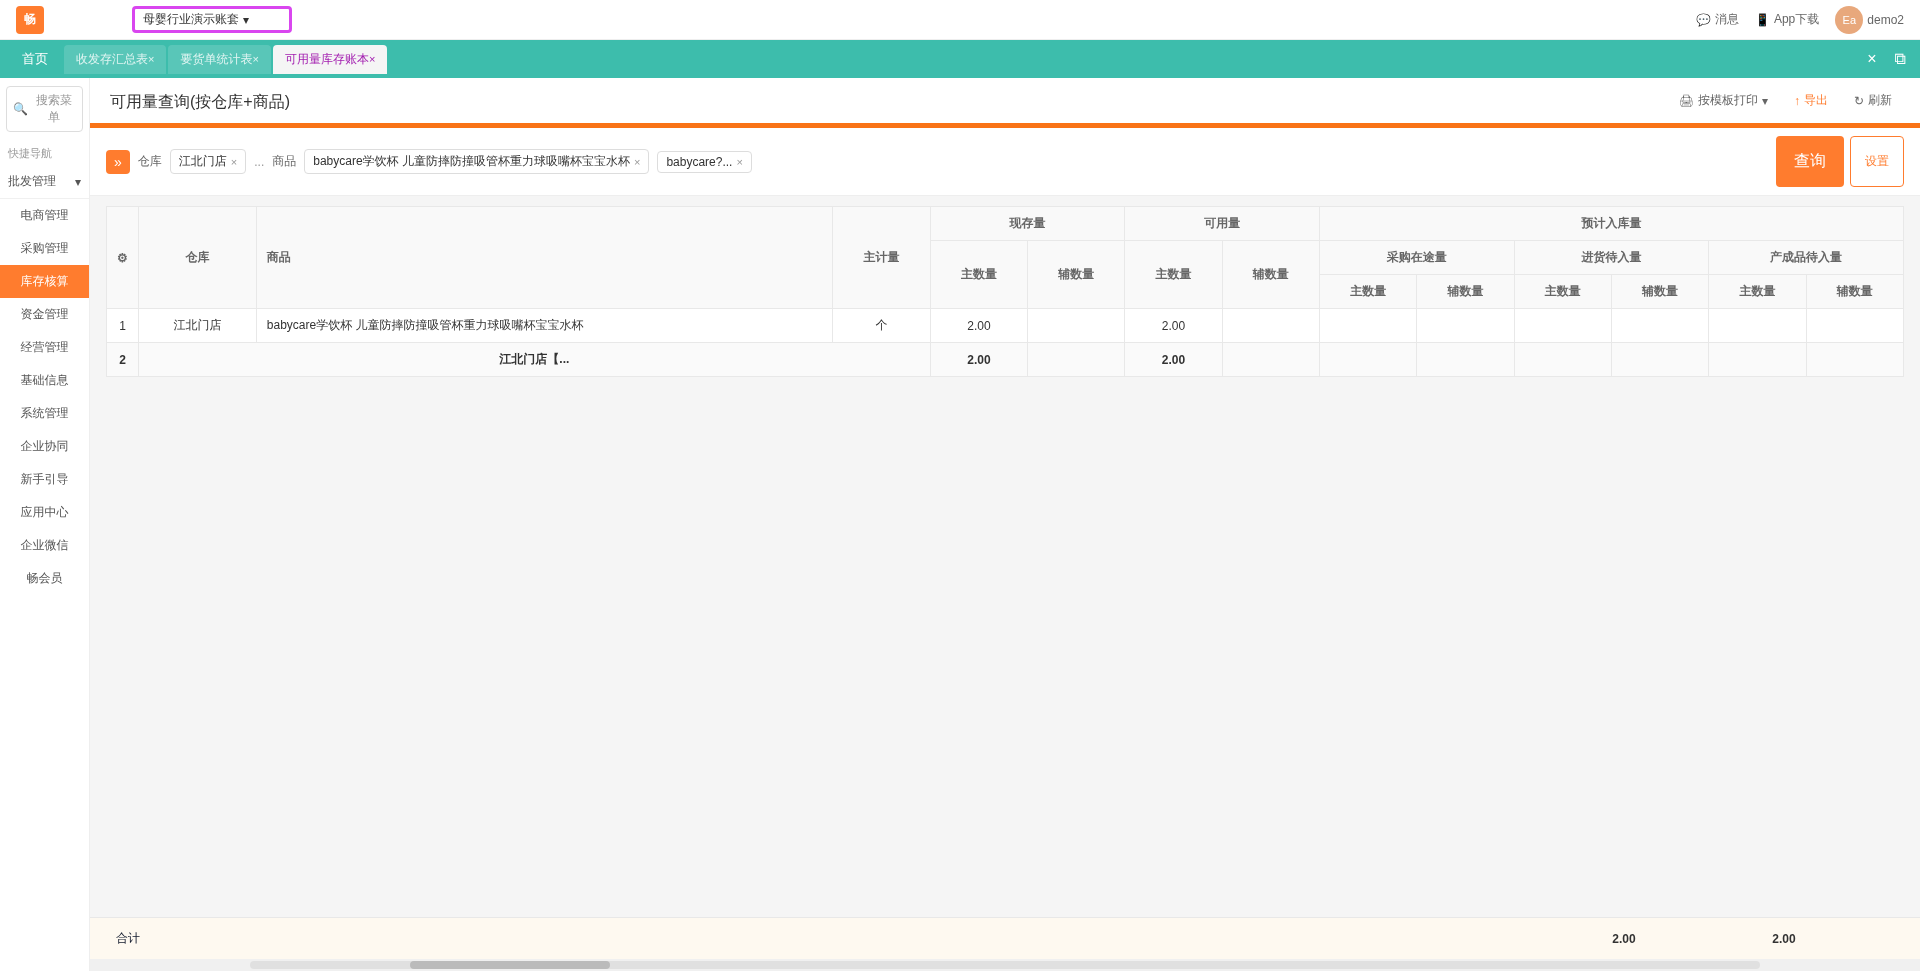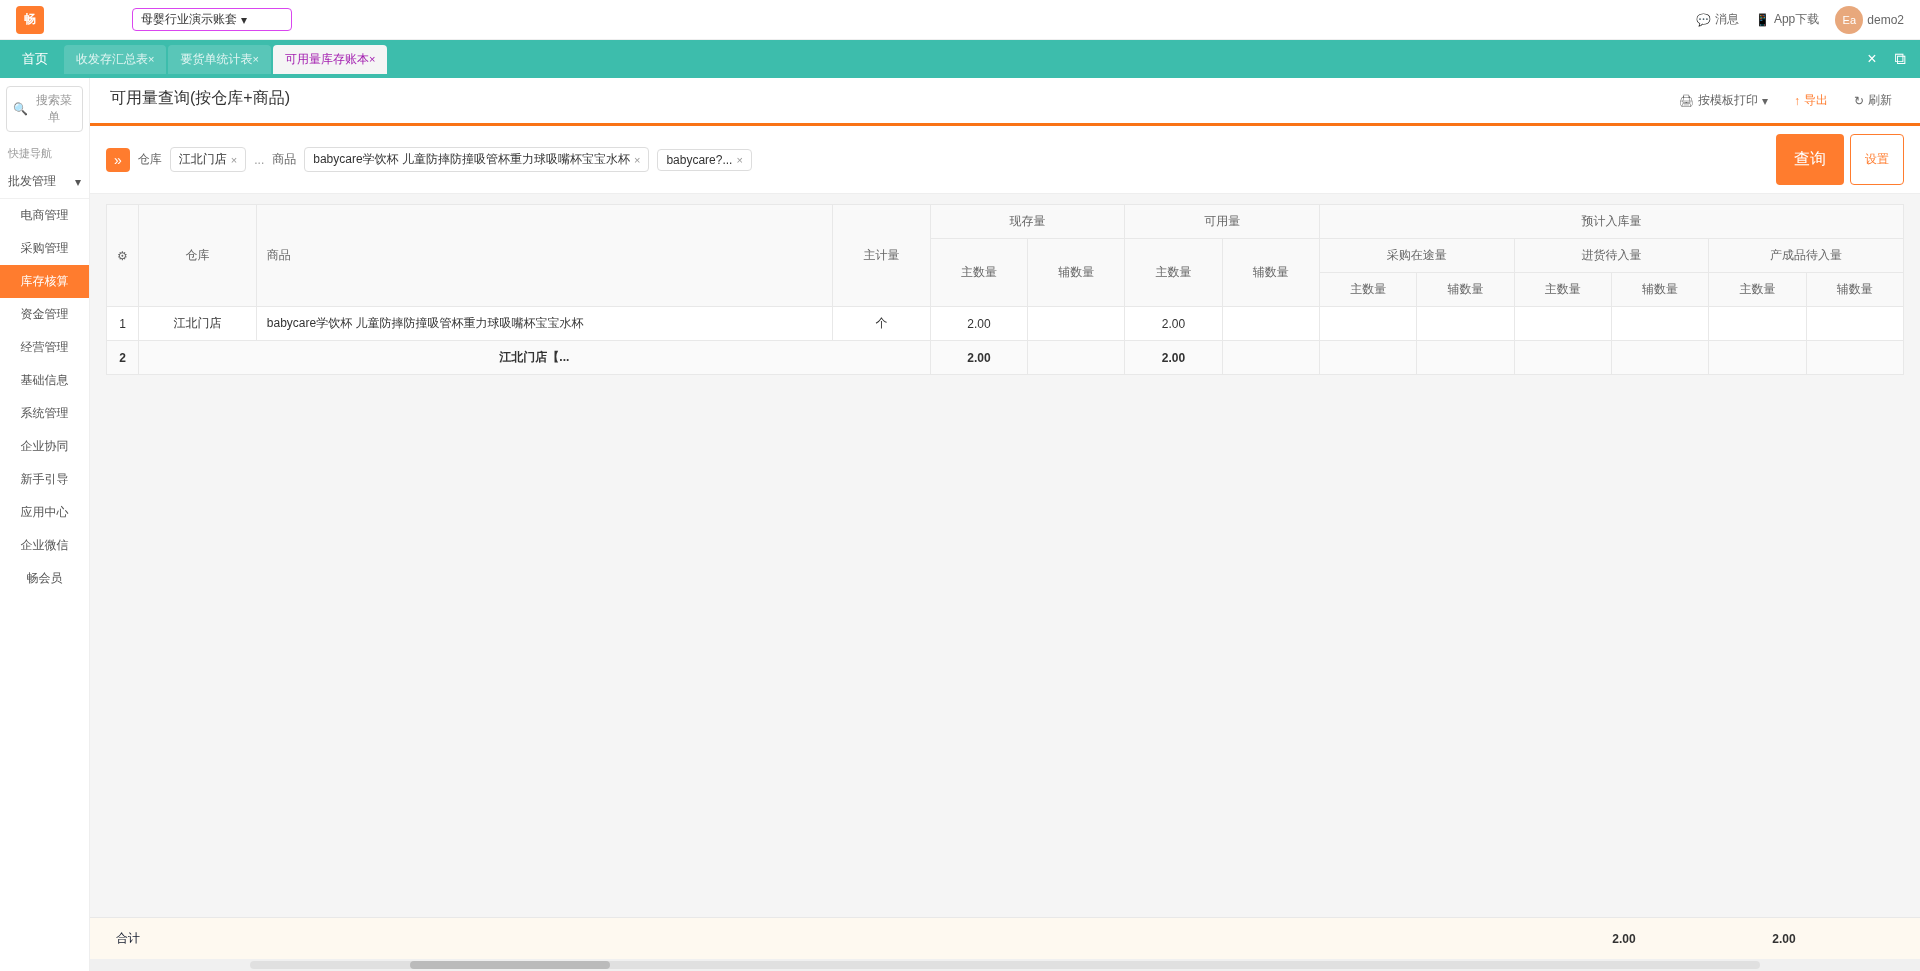--- a/index.html
+++ b/index.html
@@ -14,21 +14,21 @@
       justify-content: space-between;
       padding: 0 16px;
       border-bottom: 1px solid #eee;
       flex-shrink: 0;
     }
     .top-bar-left { display: flex; align-items: center; gap: 10px; }
     .logo-area { display: flex; align-items: center; gap: 6px; }
     .logo-icon { width: 28px; height: 28px; background: #ff7c2e; border-radius: 4px; display: flex; align-items: center; justify-content: center; color: #fff; font-size: 12px; font-weight: bold; }
     .brand-name { font-size: 12px; color: #ff7c2e; }
     .std-label { font-size: 11px; color: #999; margin-top: 48px; }
-    .industry-select { display: flex; align-items: center; gap: 4px; border: 1px solid #d946ef; border-radius: 4px; padding: 2px 8px; font-size: 12px; color: #333; background: #fff; min-width: 160px; }
+    .industry-select { display: flex; align-items: center; gap: 4px; border: 3px solid #d946ef; border-radius: 4px; padding: 2px 8px; font-size: 12px; color: #333; background: #fff; min-width: 160px; }
     .top-bar-right { display: flex; align-items: center; gap: 16px; }
     .top-right-item { display: flex; align-items: center; gap: 4px; font-size: 12px; color: #666; cursor: pointer; }
     .avatar { width: 28px; height: 28px; border-radius: 50%; background: #e8a87c; display: flex; align-items: center; justify-content: center; font-size: 11px; color: #fff; overflow: hidden; }
 
     
     .tab-bar {
       background: #3dbdac;
       height: 38px;
       display: flex;
       align-items: center;
@@ -54,42 +54,42 @@
     .sidebar-item { padding: 8px 0; text-align: center; font-size: 12px; color: #555; cursor: pointer; display: flex; flex-direction: column; align-items: center; gap: 2px; }
     .sidebar-item.active { color: #fff; background: #ff7c2e; }
     .sidebar-group { border-bottom: 1px solid #f0f0f0; }
     .sidebar-group-header { padding: 8px 8px; font-size: 12px; color: #555; cursor: pointer; display: flex; align-items: center; justify-content: space-between; }
     .sidebar-sub-item { padding: 6px 12px; font-size: 11px; color: #666; cursor: pointer; }
 
     
     .content-area { flex: 1; display: flex; flex-direction: column; overflow: hidden; background: #f5f5f5; }
 
     
-    .page-header { background: #fff; padding: 10px 20px; display: flex; align-items: flex-start; justify-content: space-between; border-bottom: 3px solid #f97316; }
+    .page-header { background: #fff; padding: 10px 20px; display: flex; align-items: flex-end; justify-content: space-between; border-bottom: 5px solid #f97316; }
     .page-title { font-size: 16px; color: #333; font-weight: 500; }
     .page-actions { display: flex; align-items: center; gap: 10px; }
     .page-action-btn { display: flex; align-items: center; gap: 4px; font-size: 12px; color: #666; cursor: pointer; padding: 4px 8px; border: none; background: none; }
     .export-btn { color: #ff7c2e; }
     .refresh-btn { color: #666; }
 
     
     .filter-bar { background: #fff; padding: 8px 16px; display: flex; align-items: center; gap: 8px; border-bottom: 1px solid #eee; flex-wrap: wrap; }
     .filter-expand-btn { background: #ff7c2e; color: #fff; border: none; border-radius: 4px; padding: 4px 8px; cursor: pointer; font-size: 14px; }
     .filter-label { font-size: 12px; color: #666; white-space: nowrap; }
     .filter-tag { display: inline-flex; align-items: center; gap: 4px; background: #fff; border: 1px solid #ddd; border-radius: 4px; padding: 3px 8px; font-size: 12px; color: #333; }
     .filter-tag-close { cursor: pointer; color: #999; font-size: 11px; }
     .filter-more { color: #999; font-size: 12px; cursor: pointer; }
     .filter-right { margin-left: auto; display: flex; gap: 6px; }
     .btn-query { background: #ff7c2e; color: #fff; border: none; border-radius: 4px; padding: 12px 18px; font-size: 16px; cursor: pointer; }
     .btn-settings { background: #fff; color: #ff7c2e; border: 1px solid #ff7c2e; border-radius: 4px; padding: 16px 14px; font-size: 12px; cursor: pointer; }
 
     
     .table-container { flex: 1; overflow: auto; padding: 10px 16px; }
     .data-table { width: 100%; border-collapse: collapse; background: #fff; font-size: 12px; }
-    .data-table th { background: #f9f9f9; color: #666; font-weight: 400; padding: 8px 10px; text-align: center; border: 1px solid #e8e8e8; white-space: nowrap; }
+    .data-table th { background: #f9f9f9; color: #666; font-weight: 700; padding: 8px 10px; text-align: center; border: 1px solid #e8e8e8; white-space: nowrap; }
     .data-table td { padding: 8px 10px; text-align: center; border: 1px solid #e8e8e8; color: #333; white-space: nowrap; }
     .data-table .col-product { text-align: left; min-width: 300px; }
     .col-settings { width: 32px; }
     .th-group { text-align: center; }
     .row-subtotal td { font-weight: bold; background: #fafafa; }
 
     
     .table-footer { background: #fef9f0; border-top: 1px solid #e8e8e8; padding: 8px 16px; display: flex; align-items: center; flex-shrink: 0; }
     .footer-label { font-size: 12px; color: #0f172a; padding: 4px 10px; white-space: nowrap; }
     .footer-value { font-size: 12px; color: #333; font-weight: bold; text-align: center; }

